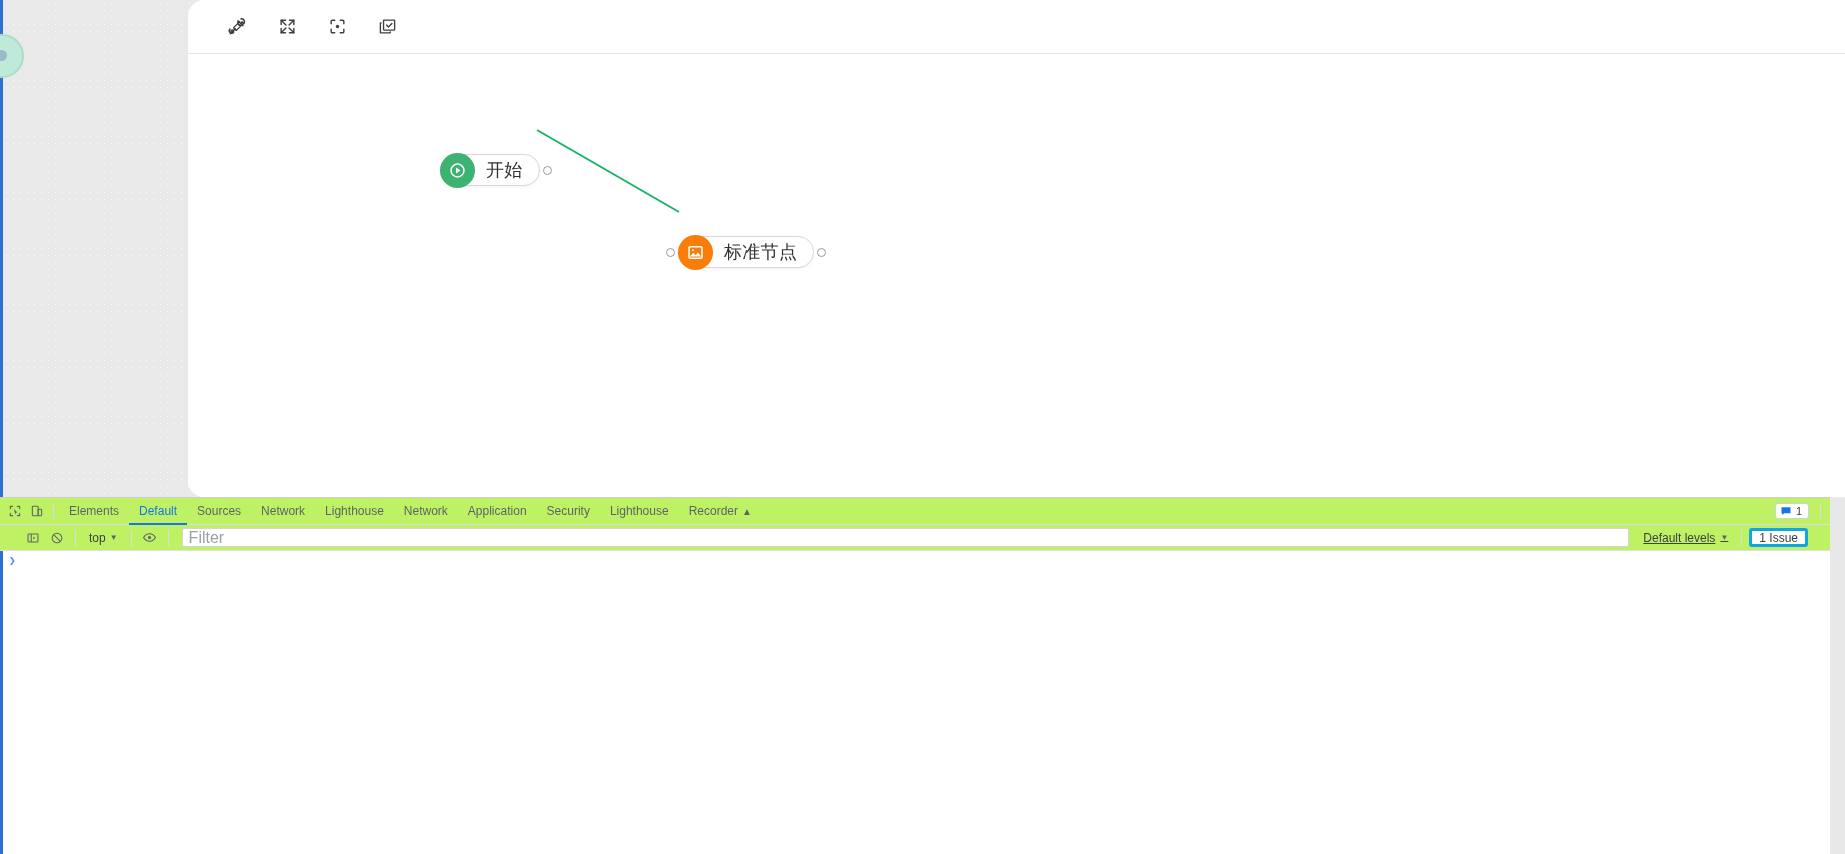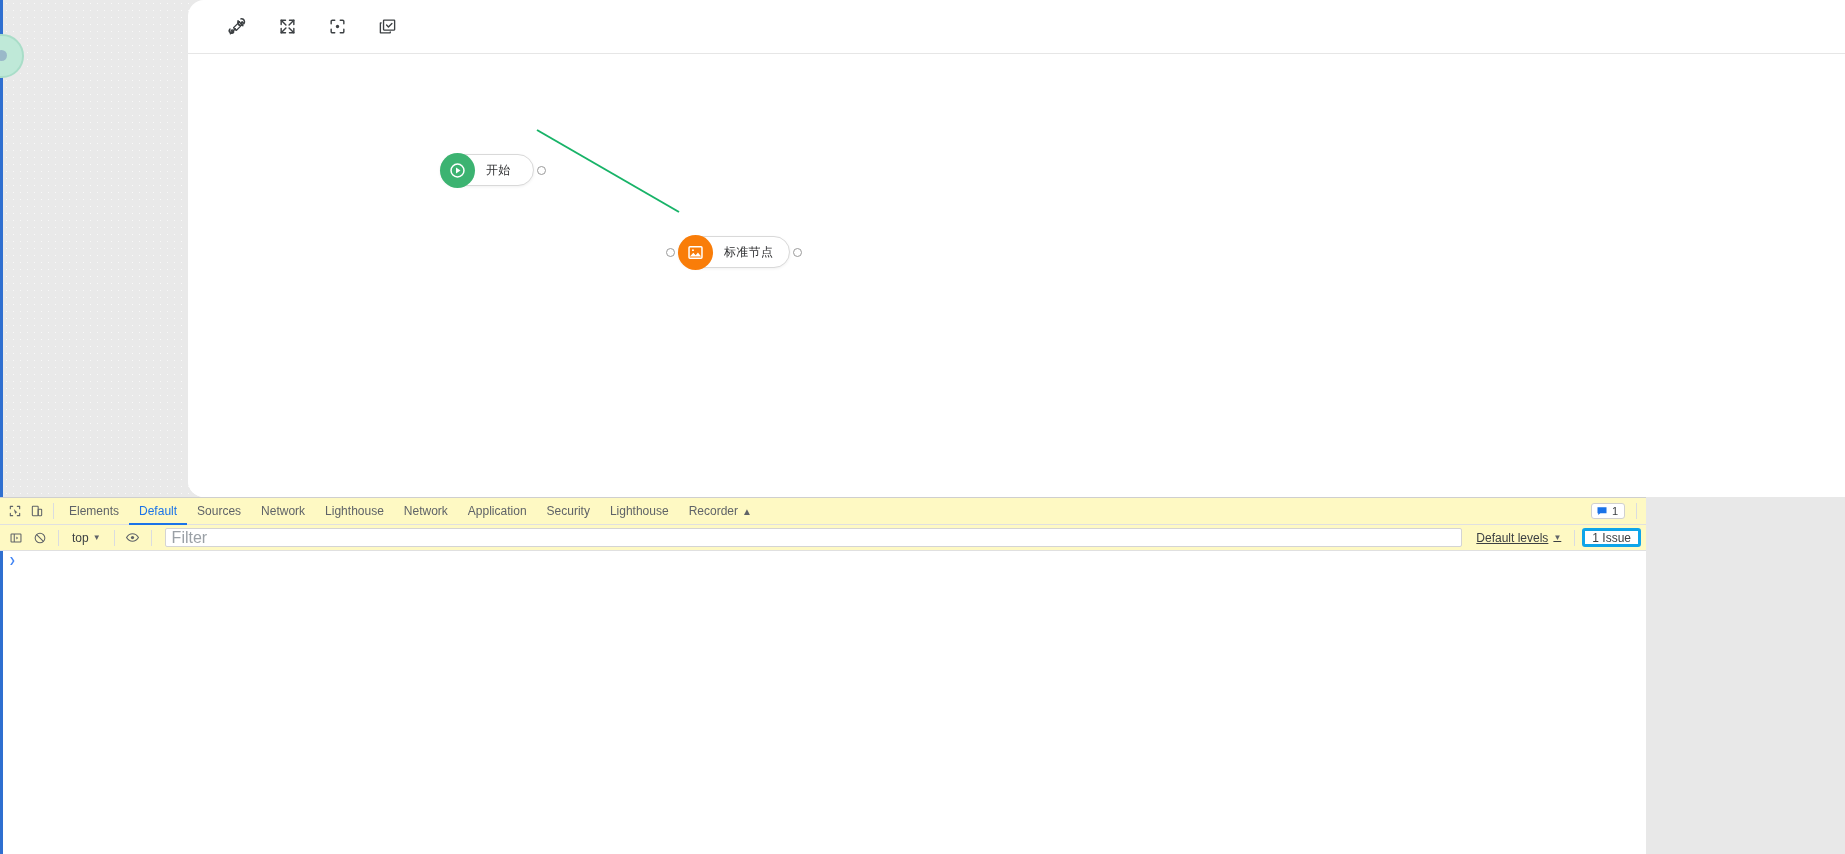--- a/index.html
+++ b/index.html
@@ -120,21 +120,21 @@
     left: -1px; top: -2px;
     width: 35px; height: 35px;
     border-radius: 50%;
     display: flex;
     align-items: center;
     justify-content: center;
   }
   .node-icon svg { display: block; }
 
   .node-label {
-    font-size: 12px;
+    font-size: 18px;
     color: #303133;
     white-space: nowrap;
     padding-left: 45px;
     padding-right: 16px;
     letter-spacing: 0.3px;
   }
 
   .port {
     position: absolute;
     width: 9px; height: 9px;
@@ -148,22 +148,22 @@
   .port.out { right: -13px; }
   .port.in  { left: -13px; }
 
   #node-start { left: 252px; top: 100px; min-width: 94px; }
   #node-standard { left: 490px; top: 182px; min-width: 96px; }
 
   
   .devtools {
     position: absolute;
     left: 0; top: 497px;
-    width: 1646px; height: 357px;
-    background: #fef9c3;
+    width: 1830px; height: 357px;
+    background: #bef264;
     border-top: 1px solid #cfcfcf;
     font-size: 12px;
     color: #5f6368;
   }
 
   .dt-tabbar {
     display: flex;
     align-items: center;
     height: 27px;
     border-bottom: 1px solid #e0e0e0;
@@ -224,21 +224,21 @@
     font-size: 11px;
   }
   .msg-badge svg { display: block; }
 
   
   .dt-filterbar {
     display: flex;
     align-items: center;
     height: 26px;
     border-bottom: 1px solid #e0e0e0;
-    padding: 0 5px;
+    padding: 0 22px;
     gap: 2px;
   }
 
   .ctx-select {
     display: flex;
     align-items: center;
     gap: 4px;
     padding: 0 6px;
     height: 20px;
     cursor: pointer;

